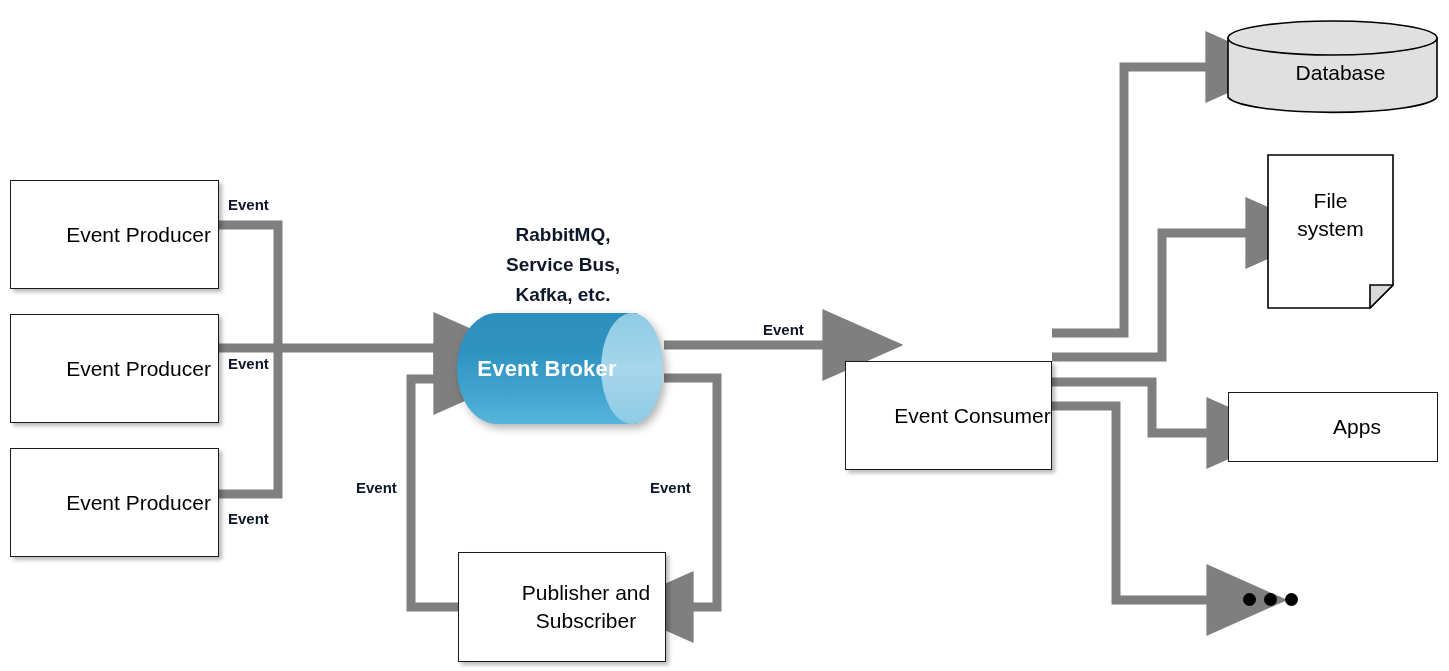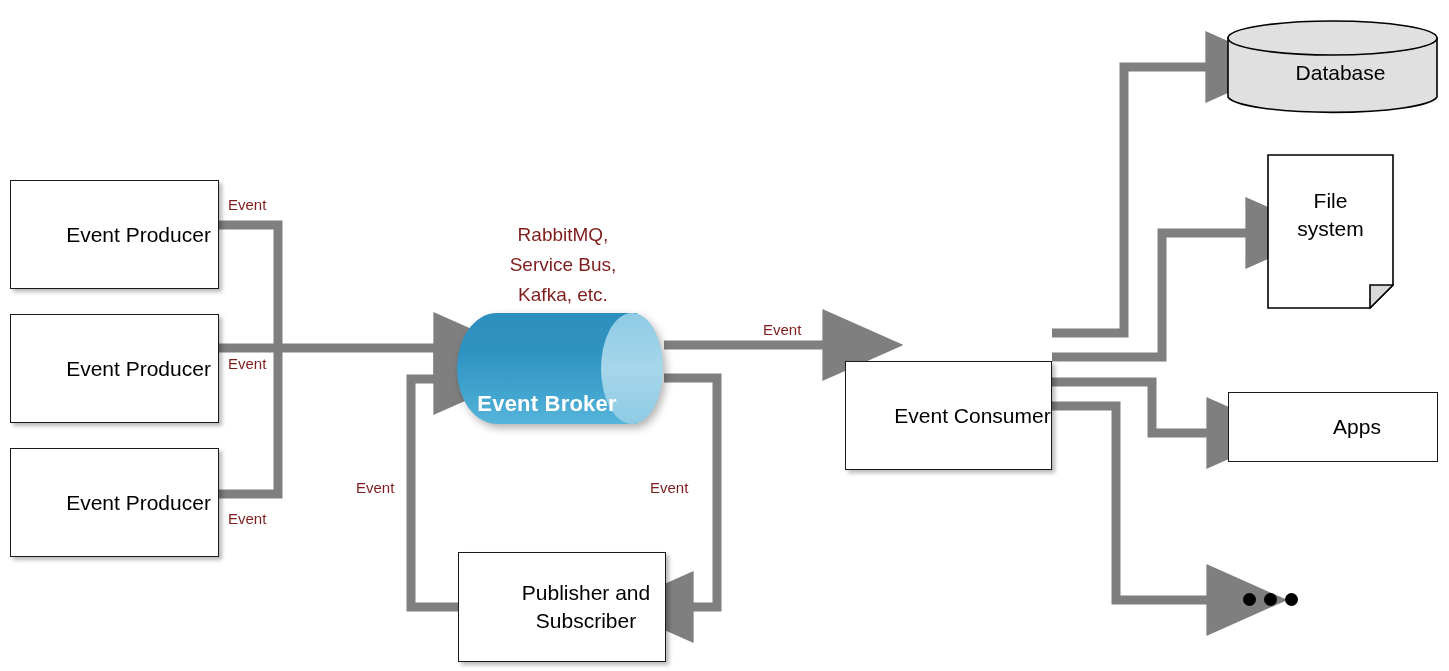--- a/index.html
+++ b/index.html
@@ -81,21 +81,20 @@
     top: 0;
     width: 180px;
     height: 111px;
     display: flex;
     align-items: center;
     justify-content: center;
     color: #ffffff;
     font-size: 22px;
     font-weight: bold;
     letter-spacing: 0.2px;
-    margin-top: 35px;
   }
 
   
   .db {
     position: absolute;
     left: 1227px;
     top: 20px;
     width: 211px;
     height: 95px;
   }
@@ -137,22 +136,23 @@
     font-size: 21px;
     line-height: 28px;
     color: #000000;
     white-space: pre-line;
   }
 
   
   .edge-label {
     position: absolute;
     font-size: 15px;
-    color: #7f1d1d;
+    color: #0f172a;
     white-space: nowrap;
+    font-weight: bold;
   }
 
   
   .ellipsis {
     position: absolute;
     display: flex;
     gap: 8px;
     align-items: center;
   }
   .ellipsis i {

